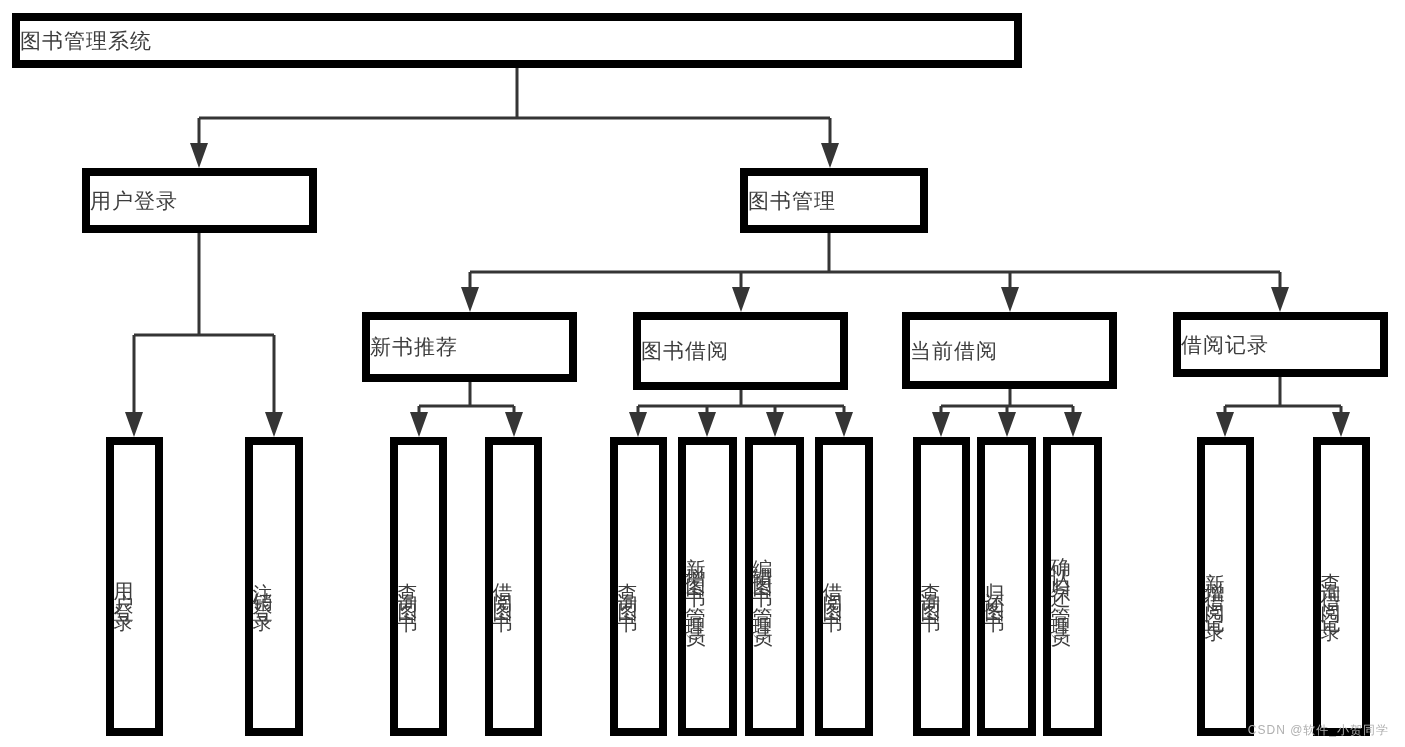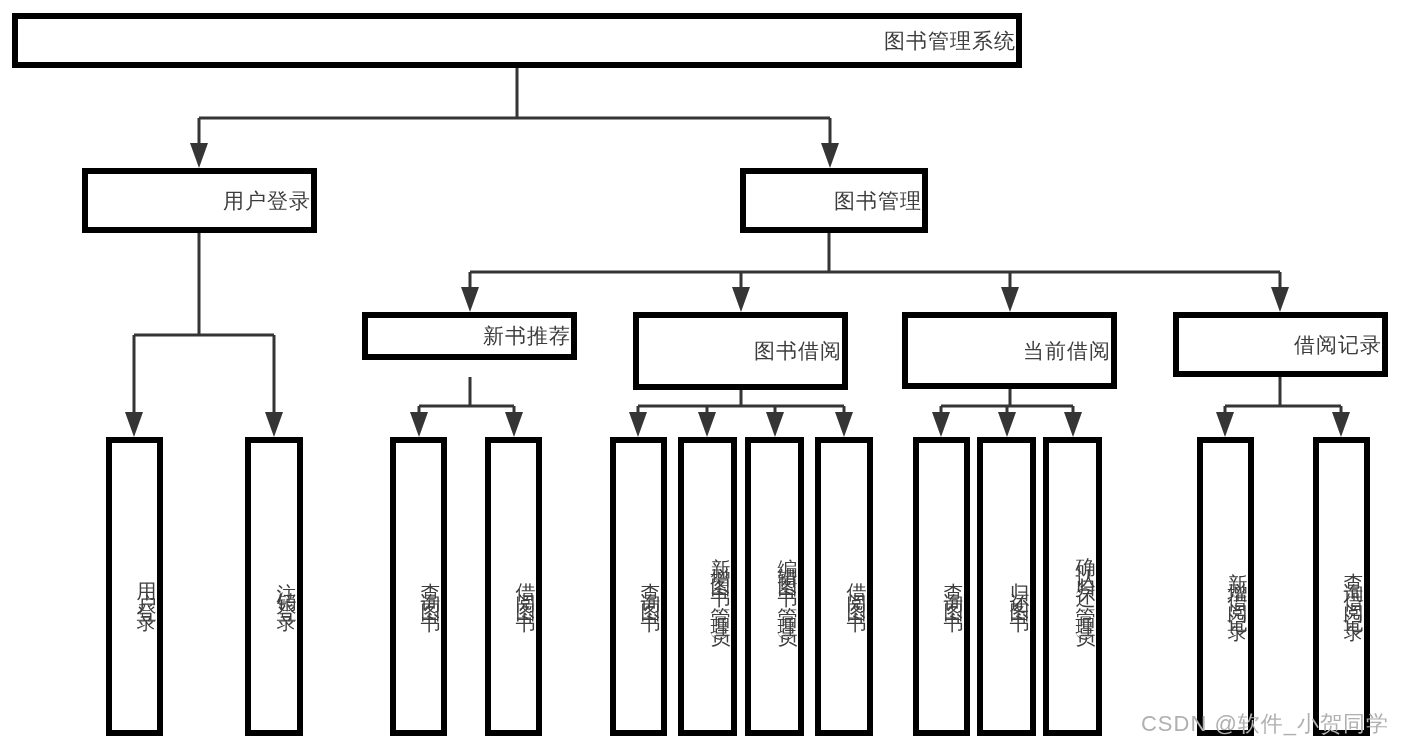--- a/index.html
+++ b/index.html
@@ -2,44 +2,44 @@
 <html><head>
 <meta charset="utf-8">
 <style>
   html,body{margin:0;padding:0;background:#ffffff;}
   body{width:1405px;height:747px;font-family:"Liberation Sans", sans-serif;}
   .canvas{position:relative;width:1405px;height:747px;background:#ffffff;overflow:hidden;}
   svg.connectors{position:absolute;left:0;top:0;width:1405px;height:747px;}
   .node{
     position:absolute;
     background:#ffffff;
-    border:6px solid #000000;
+    border:8px solid #000000;
     box-sizing:border-box;
     display:flex;
     align-items:center;
-    justify-content:flex-end;
+    justify-content:flex-start;
     color:#3d3d3d;
   }
   .hnode span{
     font-size:21px;
     letter-spacing:1px;
     white-space:nowrap;
   }
   .vnode span{
     writing-mode:vertical-rl;
     text-orientation:mixed;
     font-size:20px;
     letter-spacing:10px;
     line-height:1;
   }
   .watermark{
     position:absolute;
     right:16px;
     bottom:8px;
-    font-size:22px;
+    font-size:12px;
     letter-spacing:1px;
     color:#b0b0b0;
     white-space:nowrap;
   }
 </style>
 </head>
 <body>
 
 <div class="canvas">
 
@@ -64,21 +64,21 @@
     <span>图书管理系统</span>
   </div>
 
   <div class="node hnode" style="left:82px;top:168px;width:235px;height:65px">
     <span>用户登录</span>
   </div>
   <div class="node hnode" style="left:740px;top:168px;width:188px;height:65px">
     <span>图书管理</span>
   </div>
 
-  <div class="node hnode" style="left:362px;top:312px;width:215px;height:48px">
+  <div class="node hnode" style="left:362px;top:312px;width:215px;height:70px">
     <span>新书推荐</span>
   </div>
   <div class="node hnode" style="left:633px;top:312px;width:215px;height:78px">
     <span>图书借阅</span>
   </div>
   <div class="node hnode" style="left:902px;top:312px;width:215px;height:77px">
     <span>当前借阅</span>
   </div>
   <div class="node hnode" style="left:1173px;top:312px;width:215px;height:65px">
     <span>借阅记录</span>

